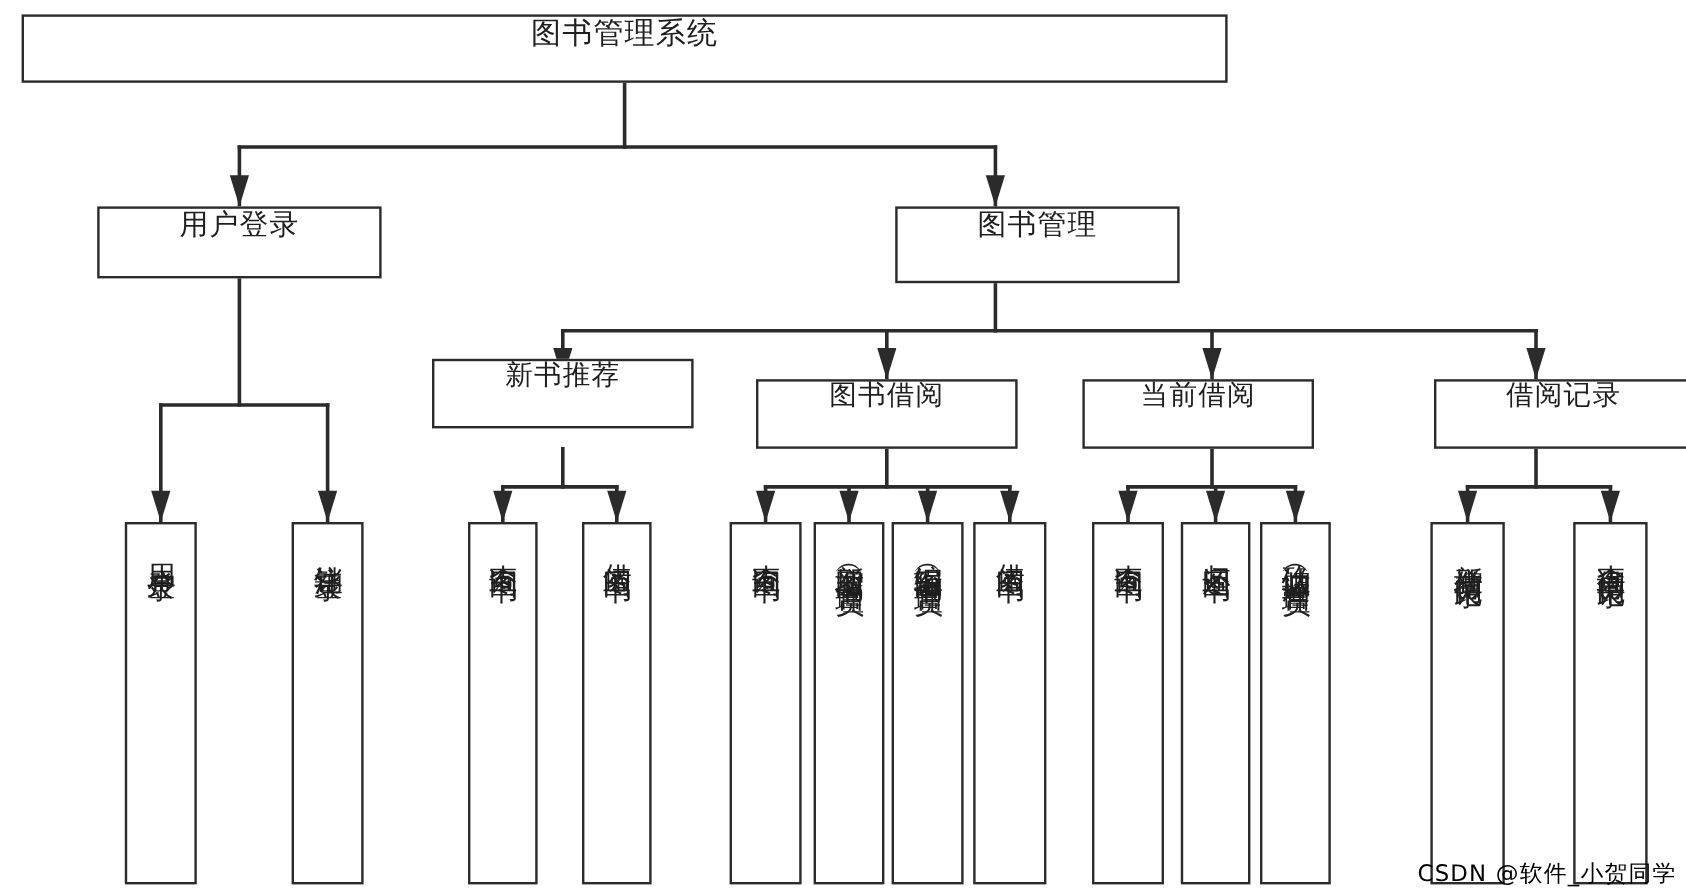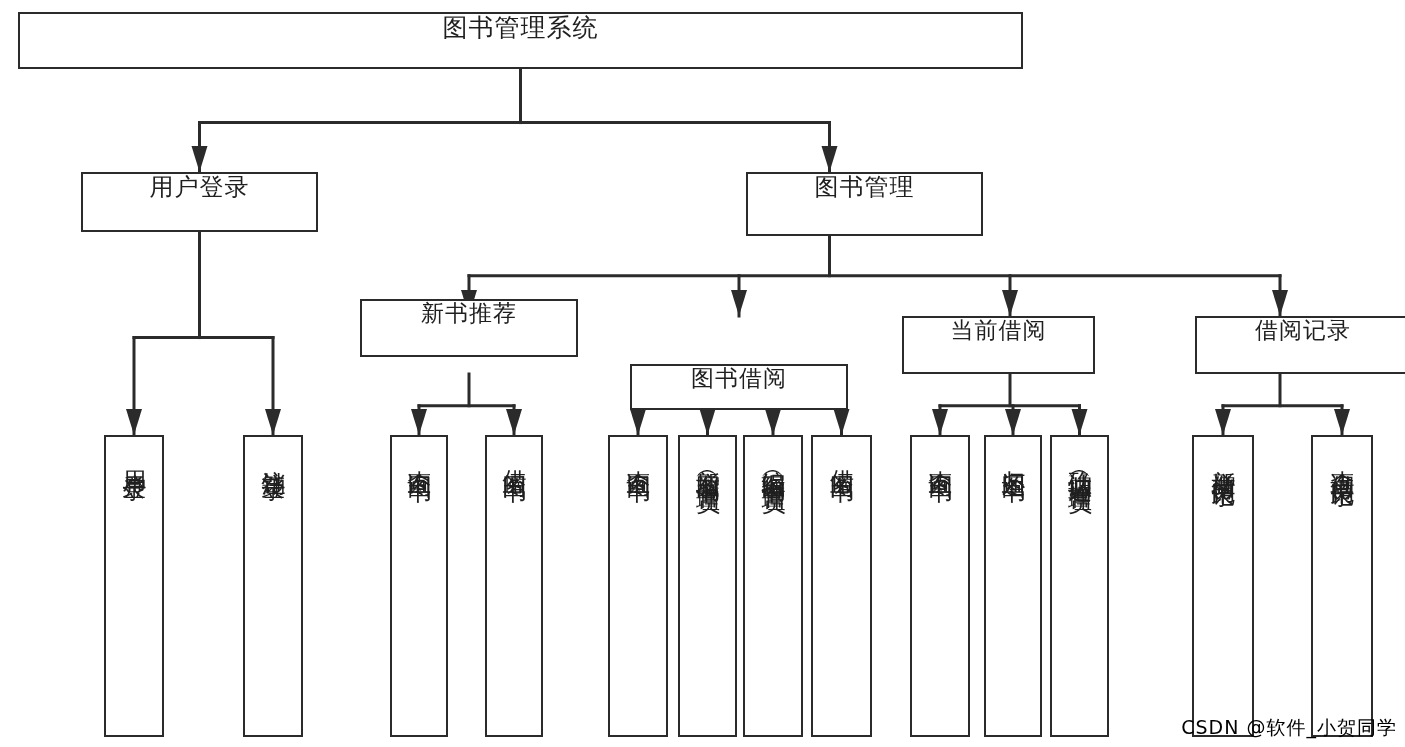--- a/index.html
+++ b/index.html
@@ -136,21 +136,21 @@
   <div class="node lvl2" style="left: 81px; top: 172px; width: 237px; height: 60px;">
     <span class="label">用户登录</span>
   </div>
   <div class="node lvl2" style="left: 711px; top: 172px; width: 237px; height: 64px; margin-left: 35px;">
     <span class="label">图书管理</span>
   </div>
 
   <div class="node lvl3" style="left: 360px; top: 299px; width: 218px; height: 58px;">
     <span class="label">新书推荐</span>
   </div>
-  <div class="node lvl3" style="left: 630px; top: 316px; width: 218px; height: 46px; margin-top: 48px;">
+  <div class="node lvl3" style="left: 630px; top: 316px; width: 218px; height: 58px;">
     <span class="label">图书借阅</span>
   </div>
   <div class="node lvl3" style="left: 902px; top: 316px; width: 193px; height: 58px;">
     <span class="label">当前借阅</span>
   </div>
   <div class="node lvl3" style="left: 1172px; top: 316px; width: 216px; height: 58px; margin-left: 23px;">
     <span class="label">借阅记录</span>
   </div>
 
   <div class="node leaf" style="left: 104px; top: 435px; width: 60px; height: 302px;">

